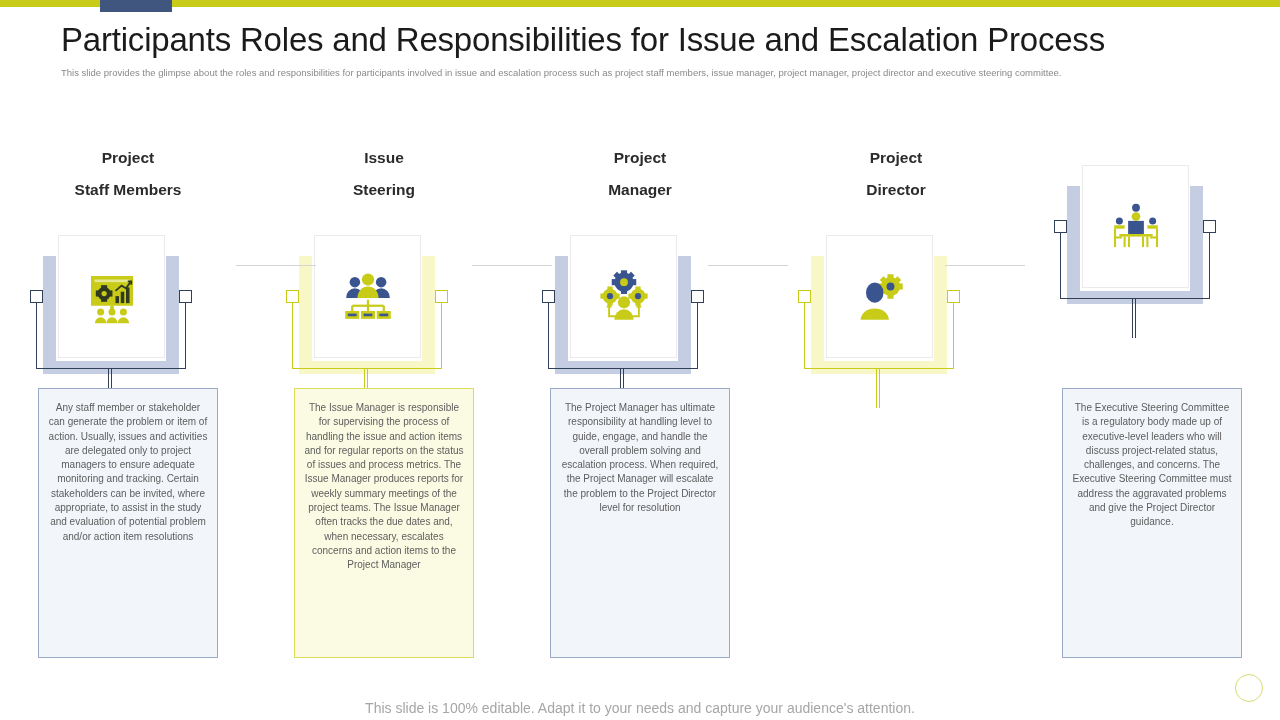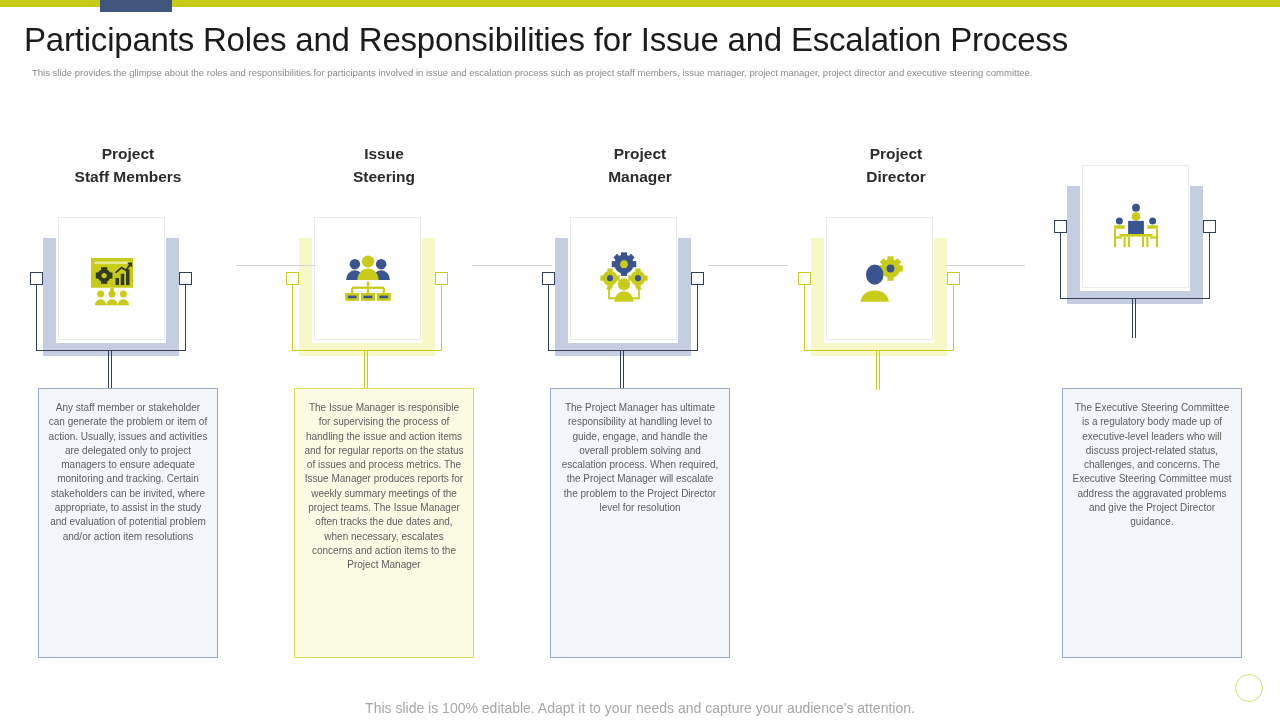--- a/index.html
+++ b/index.html
@@ -27,33 +27,34 @@
     left: 100px; top: 0;
     width: 72px; height: 12px;
     background: #41567f;
   }
 
   
   #header {
     position: absolute;
     left: 0; top: 18px;
     width: 1104px;
+    padding-left: 37px;
   }
   #page-title {
     margin: 0;
     padding: 0 24px;
     font-size: 33px;
     font-weight: 400;
     color: #1b1b1b;
     letter-spacing: -0.2px;
     line-height: 44px;
     white-space: nowrap;
   }
   #page-subtitle {
-    margin: 4px 0 0 8px;
+    margin: 4px 0 0 0;
     padding: 0 24px;
     font-size: 9.5px;
     line-height: 14px;
     color: #898989;
     max-width: 1190px;
   }
 
   
   #columns {
     position: absolute;
@@ -65,21 +66,21 @@
     position: relative;
     width: 20%;
     height: 100%;
   }
 
   .col-heading {
     text-align: center;
     font-size: 15.5px;
     font-weight: bold;
     color: #2b2b2b;
-    line-height: 23px;
+    line-height: 32px;
     margin: 0;
     padding-top: 6px;
     white-space: pre-line;
   }
 
   
   .icon-block {
     position: relative;
     width: 186px;
     height: 140px;

